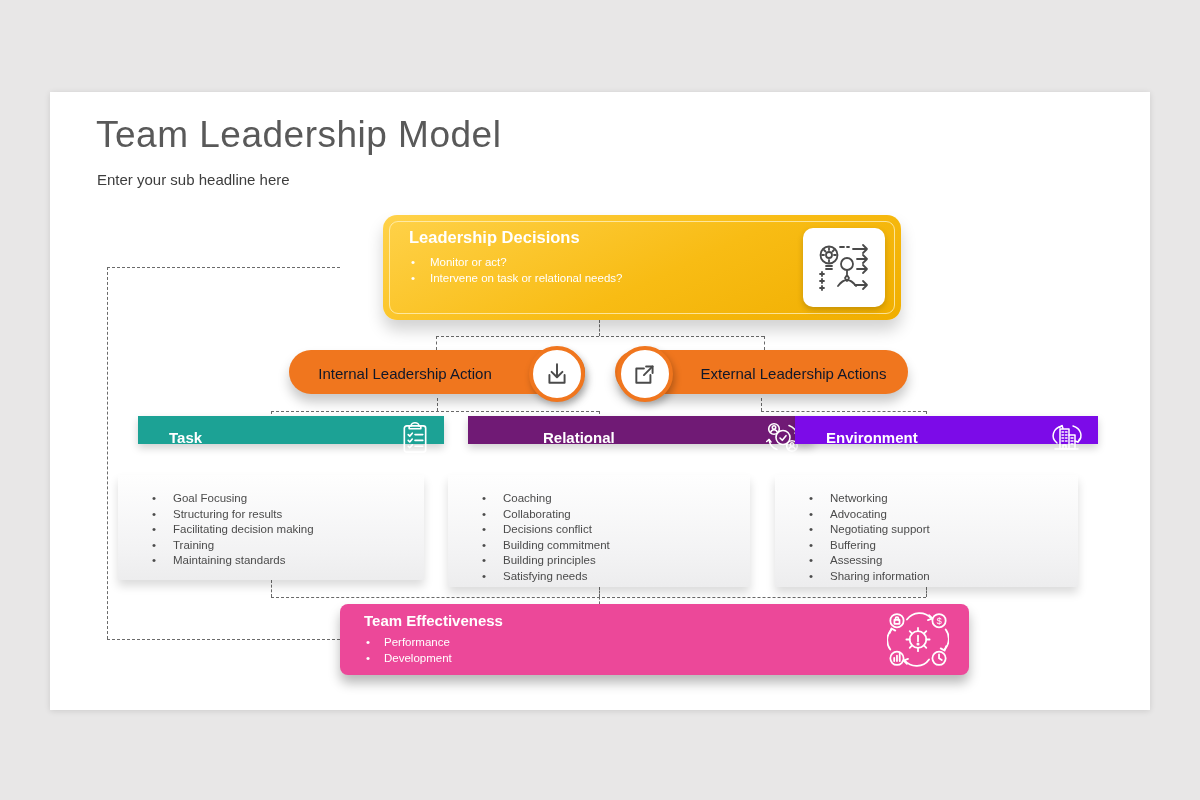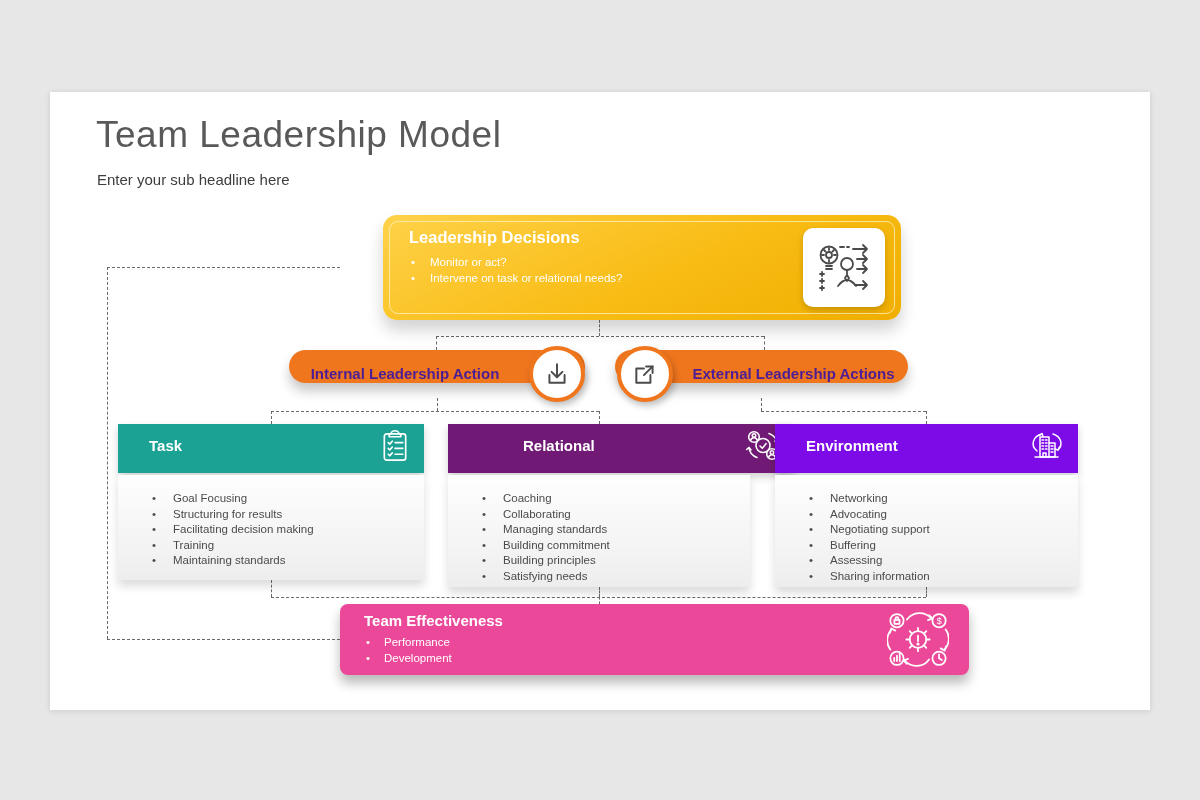--- a/index.html
+++ b/index.html
@@ -38,38 +38,38 @@
   .ld-list{position:absolute;left:0;top:40px;width:400px;}
   .ld-list li{color:#fff;padding-left:47px;}
   .ld-list li::before{left:28px;}
   .icon-tile{
     position:absolute;right:16px;top:13px;width:82px;height:79px;background:#fff;border-radius:10px;
     box-shadow:0 3px 6px rgba(0,0,0,.18);display:flex;align-items:center;justify-content:center;
   }
 
   
   .pill{
-    top:258px;height:33px;background:#f0761e;border-radius:24px;
-    box-shadow:0 8px 12px rgba(0,0,0,.22);color:#4c1d95;font-weight:bold;font-size:15px;
+    top:258px;height:44px;background:#f0761e;border-radius:24px;
+    box-shadow:0 8px 12px rgba(0,0,0,.22);color:#0f172a;font-weight:normal;font-size:15px;
   }
   .pill .pt{display:block;line-height:48px;text-align:center;}
   .pill-left{left:239px;width:296px;}
   .pill-left .pt{padding-right:64px;}
   .pill-right{left:565px;width:293px;}
   .pill-right .pt{padding-left:64px;}
   .badge{
     position:absolute;z-index:3;width:56px;height:56px;box-sizing:border-box;border-radius:50%;
     background:#fff;border:4px solid #f0761e;top:254px;
     box-shadow:2px 4px 7px rgba(0,0,0,.25);display:flex;align-items:center;justify-content:center;
   }
   .badge-left{left:479px;}
   .badge-right{left:567px;}
 
   
-  .colhead{top:332px;height:49px;color:#fff;box-shadow:0 4px 8px rgba(0,0,0,.18);}
+  .colhead{top:324px;height:28px;color:#fff;box-shadow:0 4px 8px rgba(0,0,0,.18);margin-left:20px;}
   .colhead .ct{display:block;line-height:43px;padding-left:31px;font-size:15px;font-weight:bold;}
   .colhead svg{position:absolute;right:14px;top:5px;}
   .col-task{left:68px;width:306px;background:#1ca295;}
   .col-rel{left:398px;width:302px;background:#701a75;padding-left:44px;}
   .col-env{left:725px;width:303px;background:#7c0be8;}
   .panel{
     background:linear-gradient(180deg,#fefefe 0%,#f3f3f4 70%,#ededee 100%);
     box-shadow:0 6px 9px rgba(0,0,0,.14);
   }
   .panel-task{left:68px;top:383px;width:306px;height:105px;}
@@ -202,21 +202,21 @@
       <path d="M23 4a12 12 0 0 1 8 10"></path>
         <path d="M29 11.5l2 2.5 2.3-2"></path>
       <path d="M11 28a12 12 0 0 1-8-10"></path>
         <path d="M5 20.5L3 18l-2.3 2"></path>
     </svg>
   </div>
   <div class="box panel panel-rel">
     <ul class="blt">
         <li>Coaching</li>
         <li>Collaborating</li>
-        <li>Managing standards</li>
+        <li>Decisions conflict</li>
         <li>Building commitment</li>
         <li>Building principles</li>
         <li>Satisfying needs</li>
       </ul>
   </div>
 
   <div class="box colhead col-env">
     <span class="ct">Environment</span>
     <svg width="35" height="32" viewBox="0 0 35 30" fill="none" stroke="#ffffff" stroke-width="1.5" stroke-linecap="round" stroke-linejoin="round">
       <path d="M6 27h23"></path>

